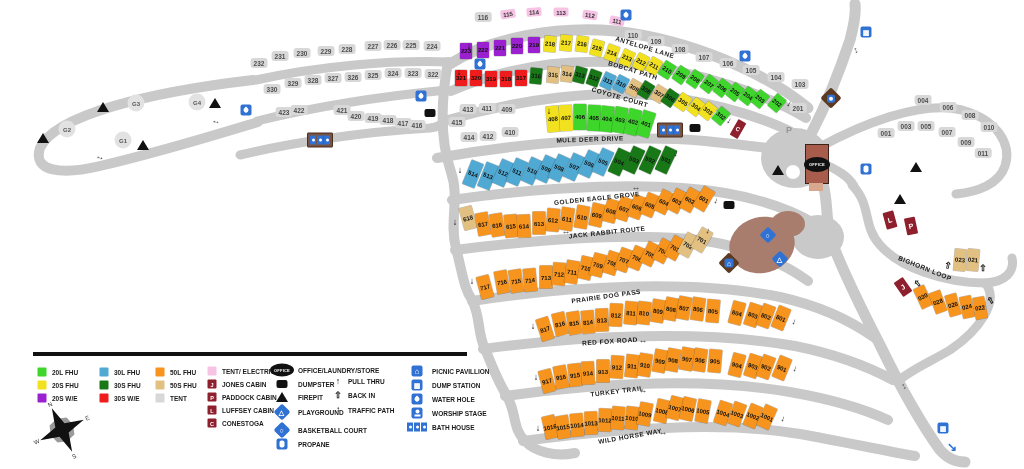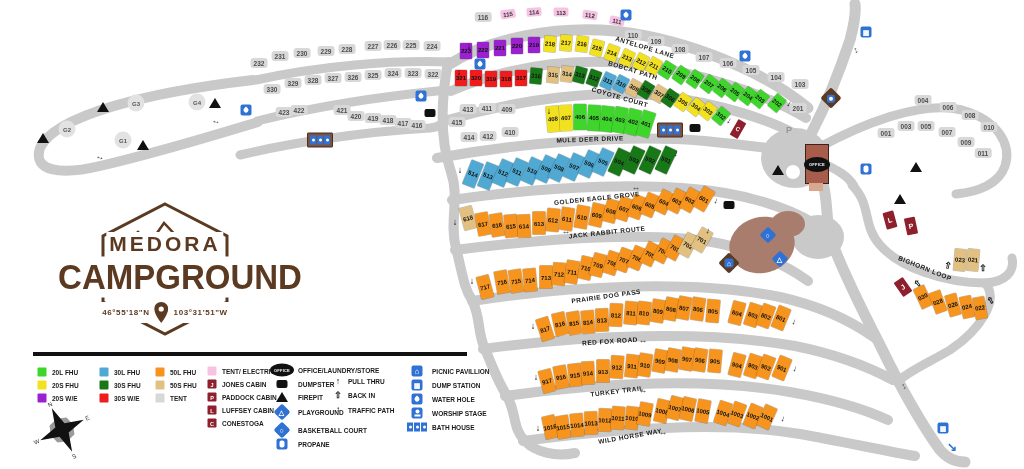--- a/index.html
+++ b/index.html
@@ -113,36 +113,20 @@
 
   <div class="office-b">
     <div class="office-step"></div>
     <div class="office-oval" style="position:absolute;left:50%;top:12px;transform:translateX(-50%);width:26px;height:15px;">
       <span>OFFICE</span>
     </div>
   </div>
 
   <div class="park-label" style="left:786px;top:125px;">P</div>
 
-  <div id="logo">
-    <svg width="280" height="140">
-      <polygon points="105,6 167,38 167,104 105,136 43,104 43,38" fill="#ffffff" stroke="#5c3a22" stroke-width="3"></polygon>
-      <path d="M 58,52 L 78,34 L 90,45 L 104,25 L 124,46 L 136,37 L 152,52" fill="none" stroke="#5c3a22" stroke-width="2.5"></path>
-    </svg>
-    <div class="medora">MEDORA</div>
-    <div class="campground">CAMPGROUND</div>
-    <div class="coords">
-      <span>46°55'18"N</span>
-      <svg width="14" height="21">
-        <path d="M 7,0 C 11,0 14,3 14,7 C 14,12 7,21 7,21 C 7,21 0,12 0,7 C 0,3 3,0 7,0 Z" fill="#5c3a22"></path>
-        <circle cx="7" cy="7" r="2.6" fill="#fff"></circle>
-      </svg>
-      <span>103°31'51"W</span>
-    </div>
-  </div>
 
   <div id="legend-divider"></div>
   <div id="legend-layer"></div>
 
 <div class="tent-pill" style="position: absolute; left: 483px; top: 17px; transform: translate(-50%, -50%); z-index: 2;">116</div>
     <div class="pink-site" style="position: absolute; left: 508px; top: 14px; transform: translate(-50%, -50%) rotate(-8deg); z-index: 2;">115</div>
     <div class="pink-site" style="position: absolute; left: 534px; top: 12px; transform: translate(-50%, -50%) rotate(-4deg); z-index: 2;">114</div>
     <div class="pink-site" style="position: absolute; left: 561px; top: 12px; transform: translate(-50%, -50%); z-index: 2;">113</div>
     <div class="pink-site" style="position: absolute; left: 590px; top: 15px; transform: translate(-50%, -50%) rotate(8deg); z-index: 2;">112</div>
     <div class="pink-site" style="position: absolute; left: 617px; top: 21px; transform: translate(-50%, -50%) rotate(12deg); z-index: 2;">111</div>

